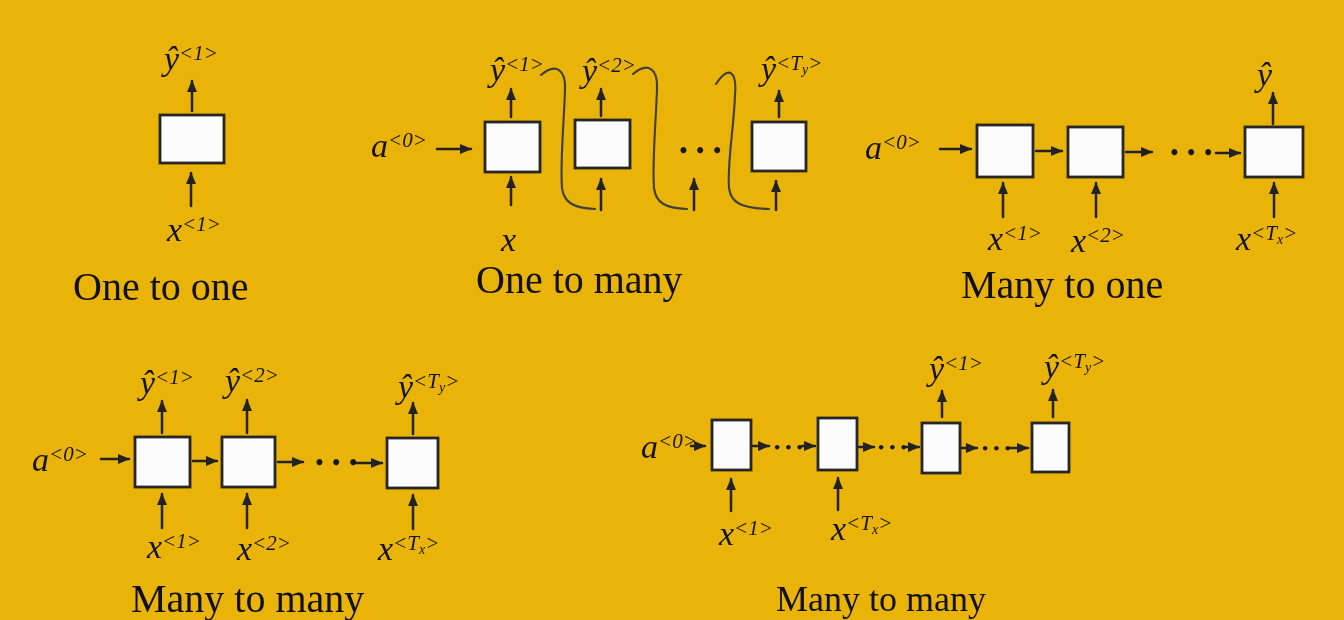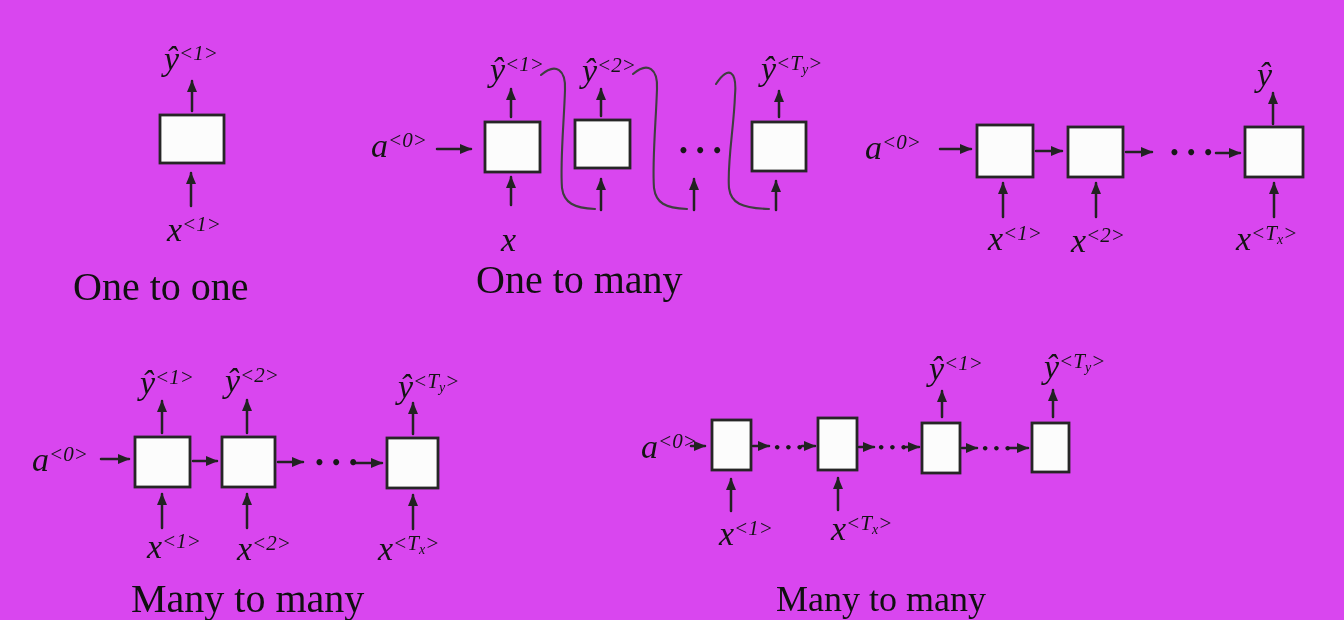--- a/index.html
+++ b/index.html
@@ -1,16 +1,16 @@
 <!DOCTYPE html>
 <html><head>
 <meta charset="utf-8">
 <style>
   html,body{margin:0;padding:0;background:#fcfcfc;}
-  .page{position:relative;width:1344px;height:620px;background:#d946ef;overflow:hidden;
+  .page{position:relative;width:1344px;height:620px;background:#eab308;overflow:hidden;
         font-family:"Liberation Serif",serif;color:#1a1a1a;}
   .wires{position:absolute;left:0;top:0;}
   .w{stroke:#222;stroke-width:2.5;fill:none;stroke-linecap:round;}
   .c{stroke:#3f3f3f;stroke-width:2.1;fill:none;stroke-linecap:round;}
   .b{fill:#fcfcfc;stroke:#262626;stroke-width:2.8;}
   .math{position:absolute;font-style:italic;font-size:34px;line-height:1;white-space:nowrap;color:#141414;}
   .math .ms{font-size:21px;line-height:0;vertical-align:0.5em;font-style:italic;}
   .math .mss{font-size:14px;line-height:0;vertical-align:-0.25em;}
   .caption{position:absolute;font-size:40px;line-height:1;color:#101010;white-space:nowrap;}
   .caption.sm{font-size:36px;}
@@ -113,20 +113,21 @@
   <span class="math" style="left:501px;top:223px"><span>x</span></span>
   <span class="dots lg" style="left:678px;top:143px">•••</span>
   <div class="caption" style="left:476px;top:260px">One to many</div>
 
   <span class="math" style="left:865px;top:131px"><span>a</span><sup class="ms">&lt;0&gt;</sup></span>
   <span class="math" style="left:1257px;top:58px"><span>ŷ</span></span>
   <span class="math" style="left:988px;top:222px"><span>x</span><sup class="ms">&lt;1&gt;</sup></span>
   <span class="math" style="left:1071px;top:224px"><span>x</span><sup class="ms">&lt;2&gt;</sup></span>
   <span class="math" style="left:1236px;top:222px"><span>x</span><sup class="ms"><span>&lt;T</span><sub class="mss">x</sub><span>&gt;</span></sup></span>
   <span class="dots lg" style="left:1169px;top:145px">•••</span>
+  <div class="caption" style="left:961px;top:265px">Many to one</div>
 
   <span class="math" style="left:32px;top:443px"><span>a</span><sup class="ms">&lt;0&gt;</sup></span>
   <span class="math" style="left:140px;top:366px"><span>ŷ</span><sup class="ms">&lt;1&gt;</sup></span>
   <span class="math" style="left:225px;top:364px"><span>ŷ</span><sup class="ms">&lt;2&gt;</sup></span>
   <span class="math" style="left:398px;top:370px"><span>ŷ</span><sup class="ms"><span>&lt;T</span><sub class="mss">y</sub><span>&gt;</span></sup></span>
   <span class="math" style="left:147px;top:530px"><span>x</span><sup class="ms">&lt;1&gt;</sup></span>
   <span class="math" style="left:237px;top:532px"><span>x</span><sup class="ms">&lt;2&gt;</sup></span>
   <span class="math" style="left:378px;top:532px"><span>x</span><sup class="ms"><span>&lt;T</span><sub class="mss">x</sub><span>&gt;</span></sup></span>
   <span class="dots lg" style="left:314px;top:455px">•••</span>
   <div class="caption" style="left:131px;top:579px">Many to many</div>

